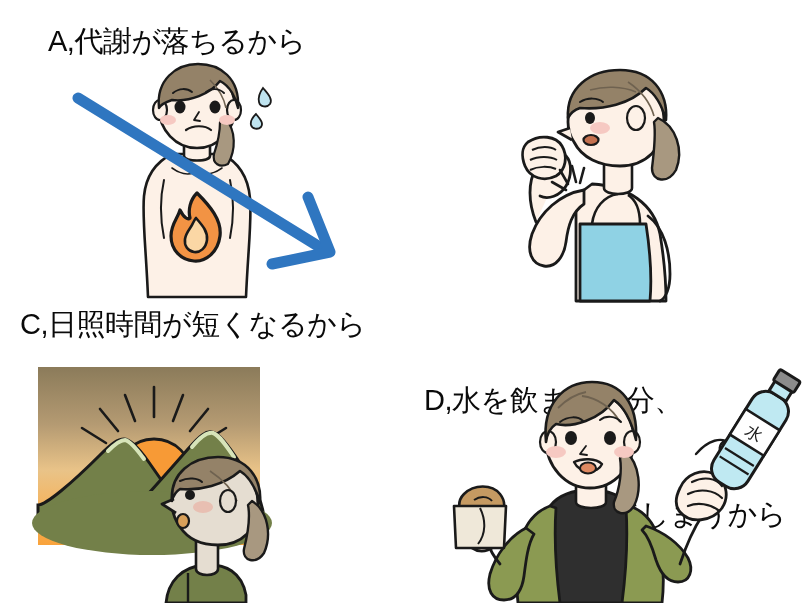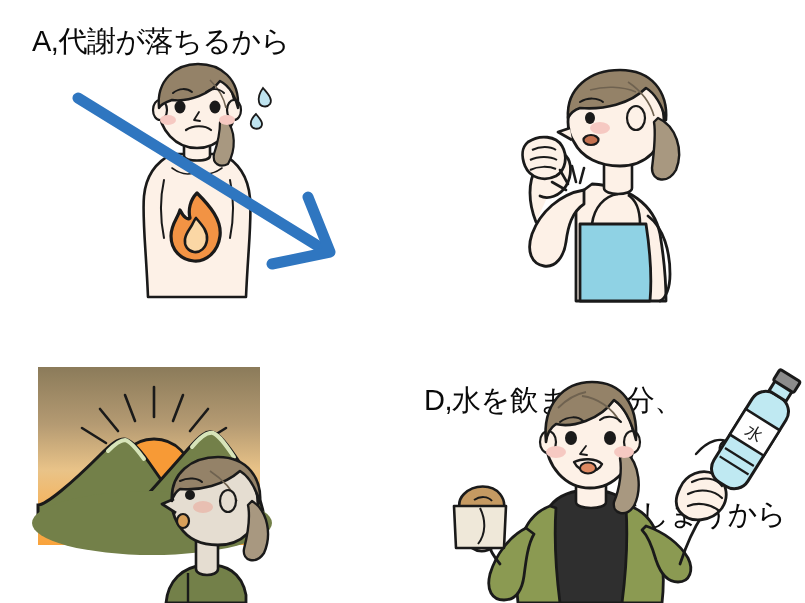--- a/index.html
+++ b/index.html
@@ -28,21 +28,21 @@
   .caption {
     position: absolute;
     font-family: "Liberation Sans", "DejaVu Sans", sans-serif;
     font-size: 29px;
     line-height: 38px;
     letter-spacing: -0.5px;
     color: #0a0a0a;
     white-space: pre;
     font-weight: 400;
   }
-  #cap-a { left: 32px;  top: 22px; text-align: right; }
+  #cap-a { left: 48px;  top: 22px; text-align: right; }
   #cap-b { left: 402px; top: 22px; }
   #cap-c { left: 20px;  top: 305px; }
   #cap-d { left: 424px; top: 305px; text-align: right; width: 362px; }
   #cap-d .line1 { display: block; text-align: left; }
   #cap-d .line2 { display: block; text-align: right; }
 
   
   .panel { position: absolute; }
   #panel-a { left: 60px;  top: 72px;  width: 330px; height: 225px; }
   #panel-b { left: 440px; top: 66px;  width: 300px; height: 235px; }
@@ -52,20 +52,21 @@
   .panel svg { display: block; width: 100%; height: 100%; overflow: visible; }
 </style>
 </head>
 <body>
 
 <div class="stage">
 
   <div class="caption" id="cap-a">A,代謝が落ちるから</div>
 
 
+  <div class="caption" id="cap-c">C,日照時間が短くなるから</div>
 
   <div class="caption" id="cap-d">
     <span class="line1">D,水を飲まない分、</span>
     <span class="line2">食べてしまうから</span>
   </div>
 
   <div class="panel" id="panel-a">
     <svg viewBox="0 0 330 225" xmlns="http://www.w3.org/2000/svg">
       <g>
 

